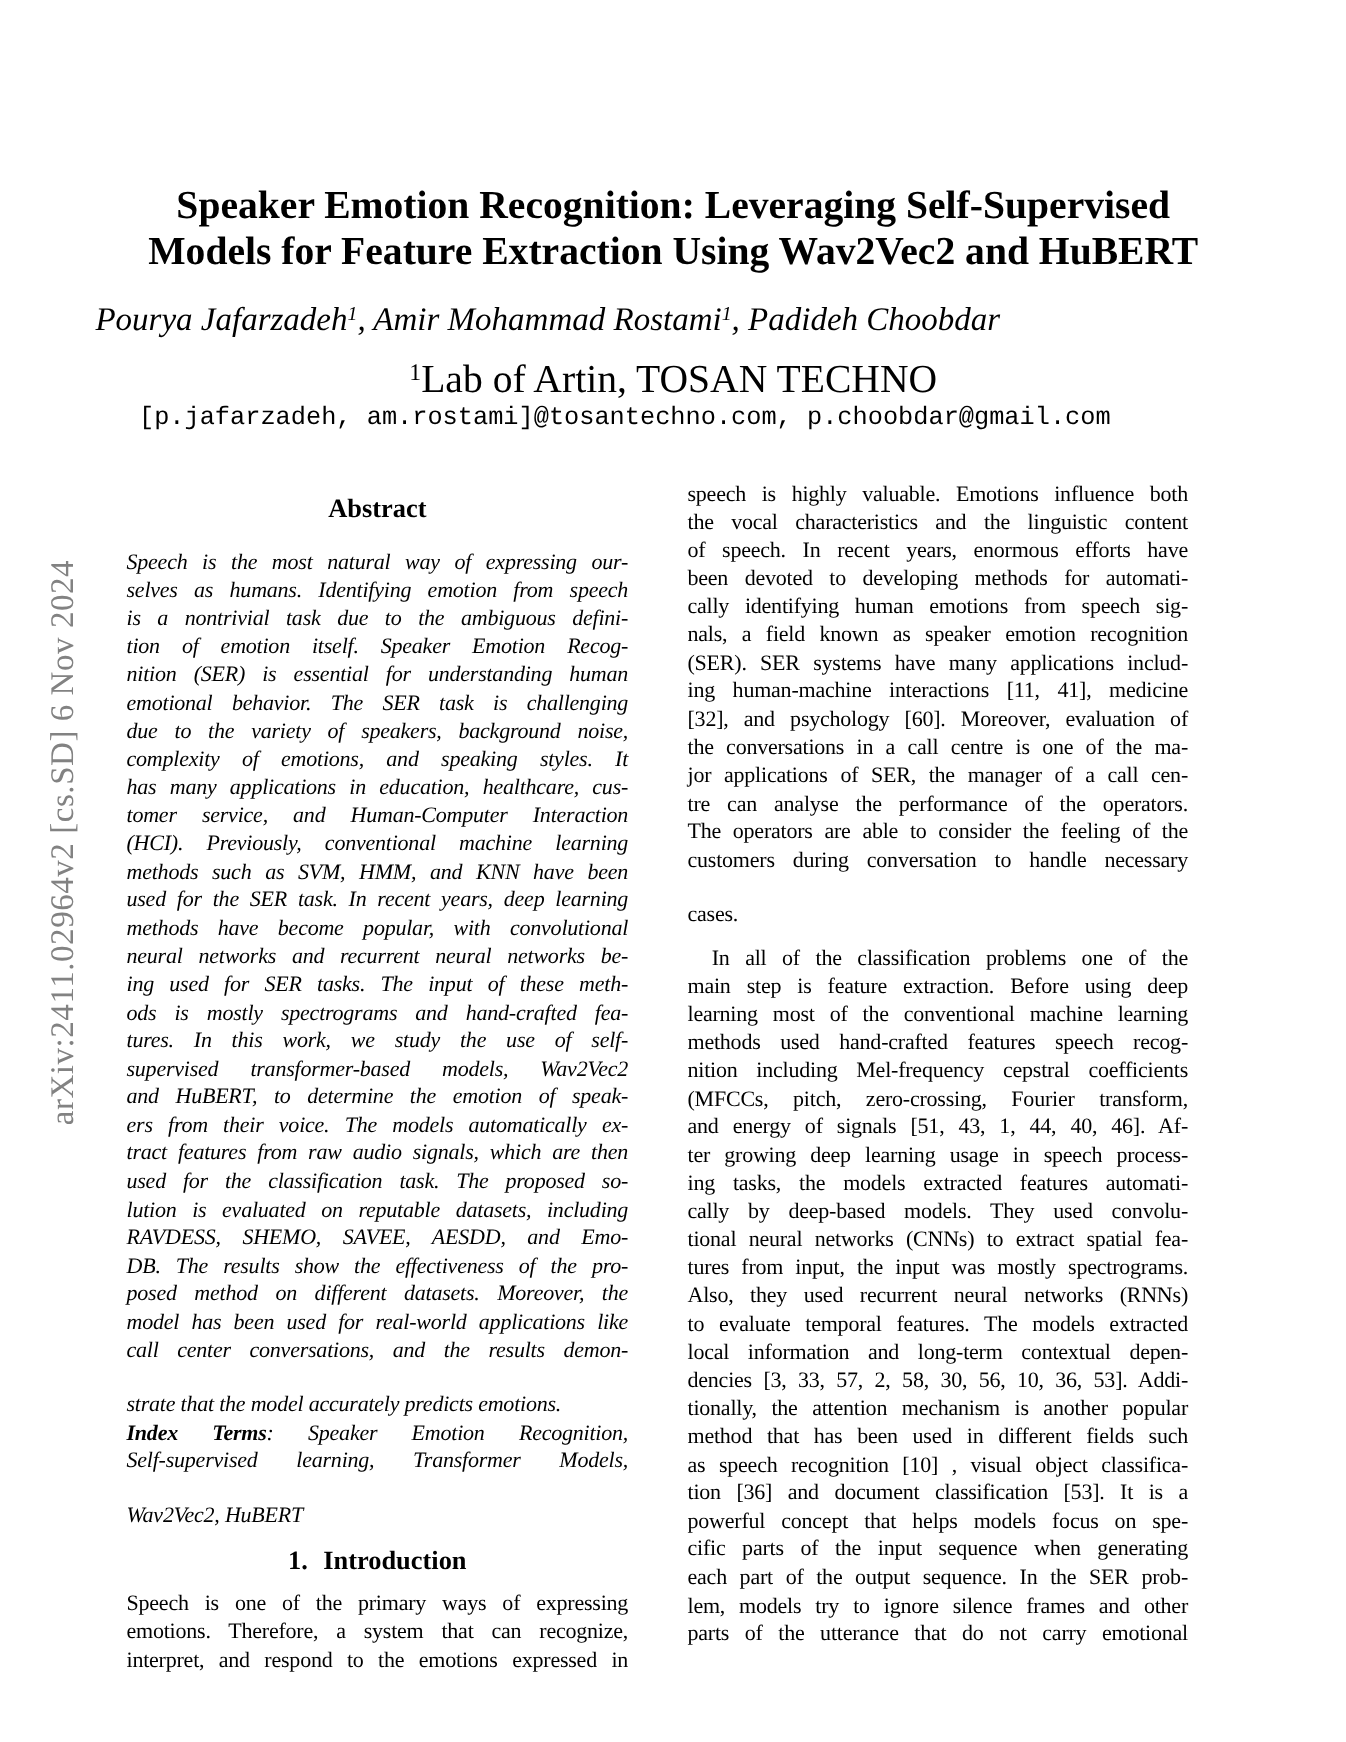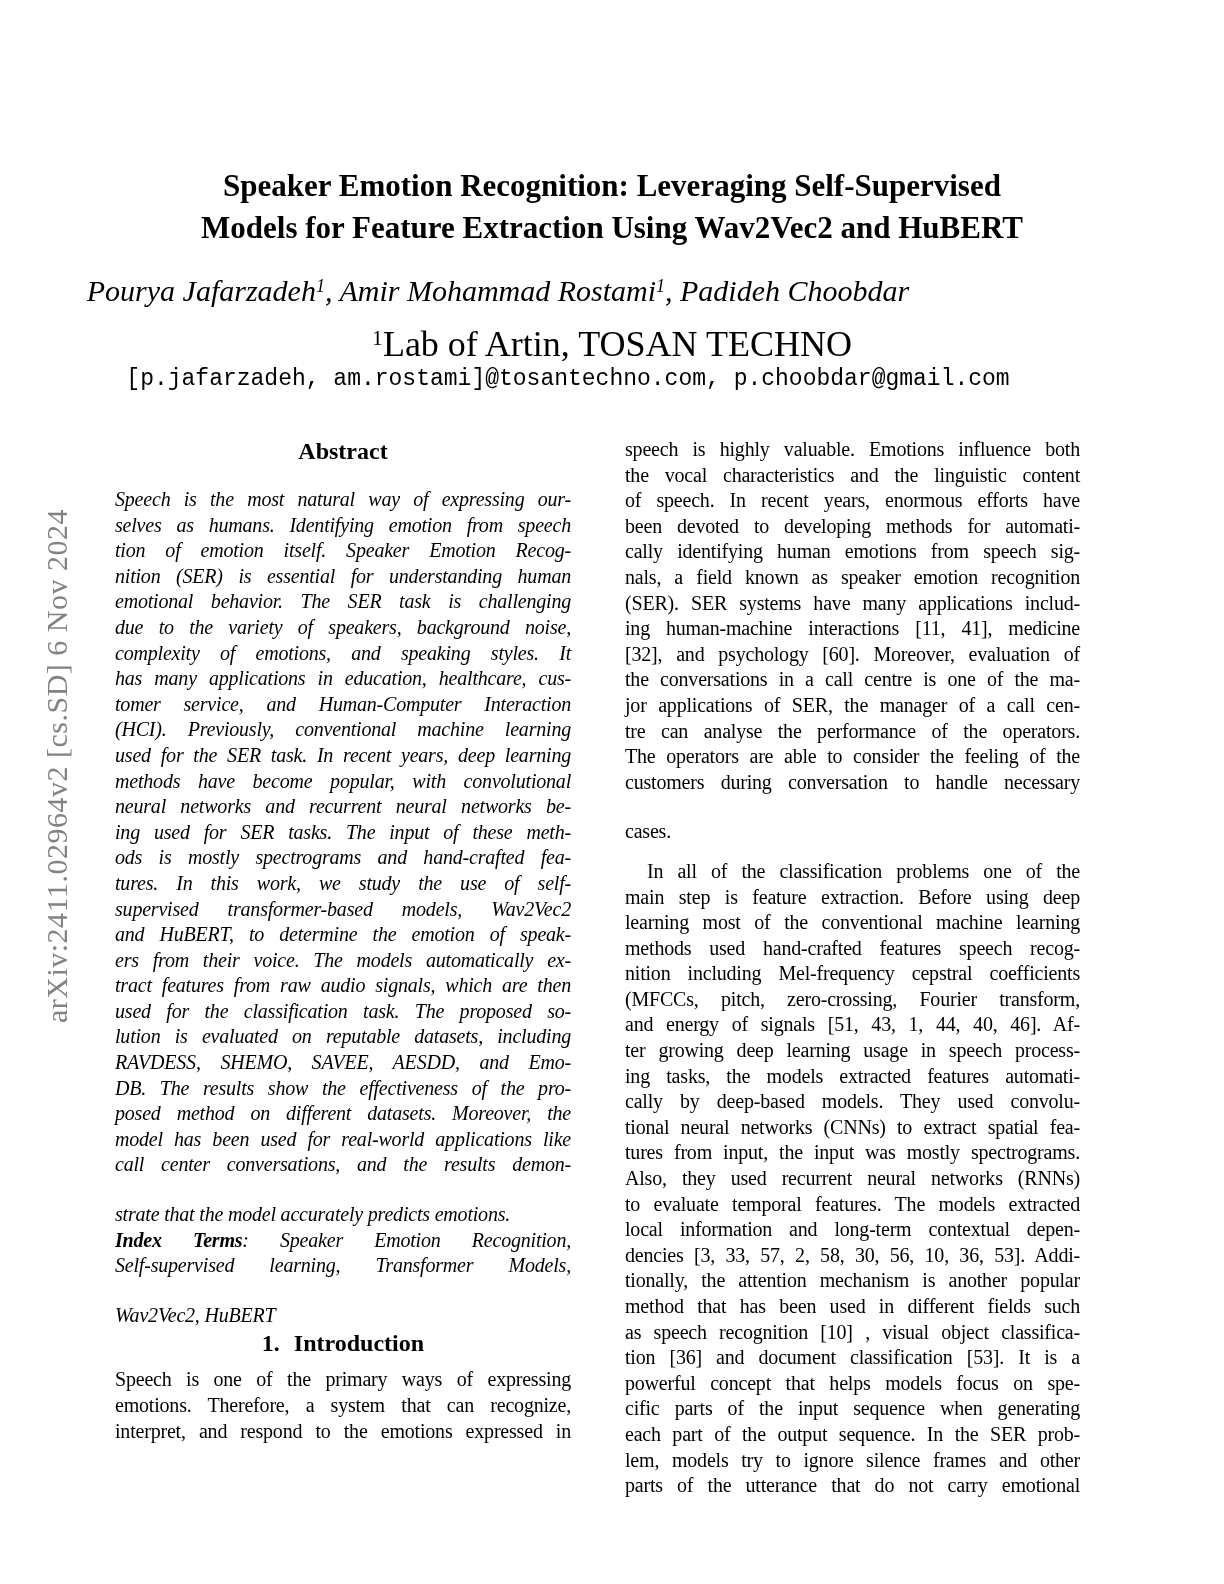--- a/index.html
+++ b/index.html
@@ -24,21 +24,21 @@
     transform: rotate(-90deg);
     font-size: 30px;
     color: #828282;
     letter-spacing: 0.5px;
     white-space: nowrap;
   }
   .title-block {
     position: absolute;
     left: 0; top: 165px;
     width: 1224px;
-    font-size: 31px;
+    font-size: 36px;
     font-weight: bold;
     line-height: 42px;
     text-align: center;
   }
   .title-block .line { text-align: center; text-align-last: center; letter-spacing: 0; }
   .authors-line {
     position: absolute;
     left: 0; top: 273px;
     width: 996px;
     text-align: center;
@@ -74,21 +74,21 @@
     font-size: 20px;
     line-height: 25.6px;
   }
   .col-left  { left: 115px; top: 436px; width: 456px; }
   .col-right { left: 625px; top: 437px; width: 455px; }
   .col h2 {
     font-size: 24px;
     line-height: 30px;
     font-weight: bold;
     text-align: center;
-    margin: 0;
+    margin: 12px;
   }
   .abstract-body { margin-top: 21px; font-style: italic; }
   .line {
     text-align: justify;
     text-align-last: justify;
     letter-spacing: -0.2px;
     white-space: normal;
   }
   .line.last { text-align-last: left; margin-top: 24px; }
   .index-label { font-weight: bold; }
@@ -115,28 +115,30 @@
   <div class="affiliation-line"><sup>1</sup><span>Lab of Artin, TOSAN TECHNO</span></div>
 
   <div class="emails-line">[p.jafarzadeh, am.rostami]@tosantechno.com, p.choobdar@gmail.com</div>
 
   <section class="col col-left">
     <h2>Abstract</h2>
     <div class="abstract-body">
       <div>
           <div class="line">Speech is the most natural way of expressing our-</div>
           <div class="line">selves as humans. Identifying emotion from speech</div>
+          <div class="line">is a nontrivial task due to the ambiguous defini-</div>
           <div class="line">tion of emotion itself. Speaker Emotion Recog-</div>
           <div class="line">nition (SER) is essential for understanding human</div>
           <div class="line">emotional behavior. The SER task is challenging</div>
           <div class="line">due to the variety of speakers, background noise,</div>
           <div class="line">complexity of emotions, and speaking styles. It</div>
           <div class="line">has many applications in education, healthcare, cus-</div>
           <div class="line">tomer service, and Human-Computer Interaction</div>
           <div class="line">(HCI). Previously, conventional machine learning</div>
+          <div class="line">methods such as SVM, HMM, and KNN have been</div>
           <div class="line">used for the SER task. In recent years, deep learning</div>
           <div class="line">methods have become popular, with convolutional</div>
           <div class="line">neural networks and recurrent neural networks be-</div>
           <div class="line">ing used for SER tasks. The input of these meth-</div>
           <div class="line">ods is mostly spectrograms and hand-crafted fea-</div>
           <div class="line">tures. In this work, we study the use of self-</div>
           <div class="line">supervised transformer-based models, Wav2Vec2</div>
           <div class="line">and HuBERT, to determine the emotion of speak-</div>
           <div class="line">ers from their voice. The models automatically ex-</div>
           <div class="line">tract features from raw audio signals, which are then</div>

